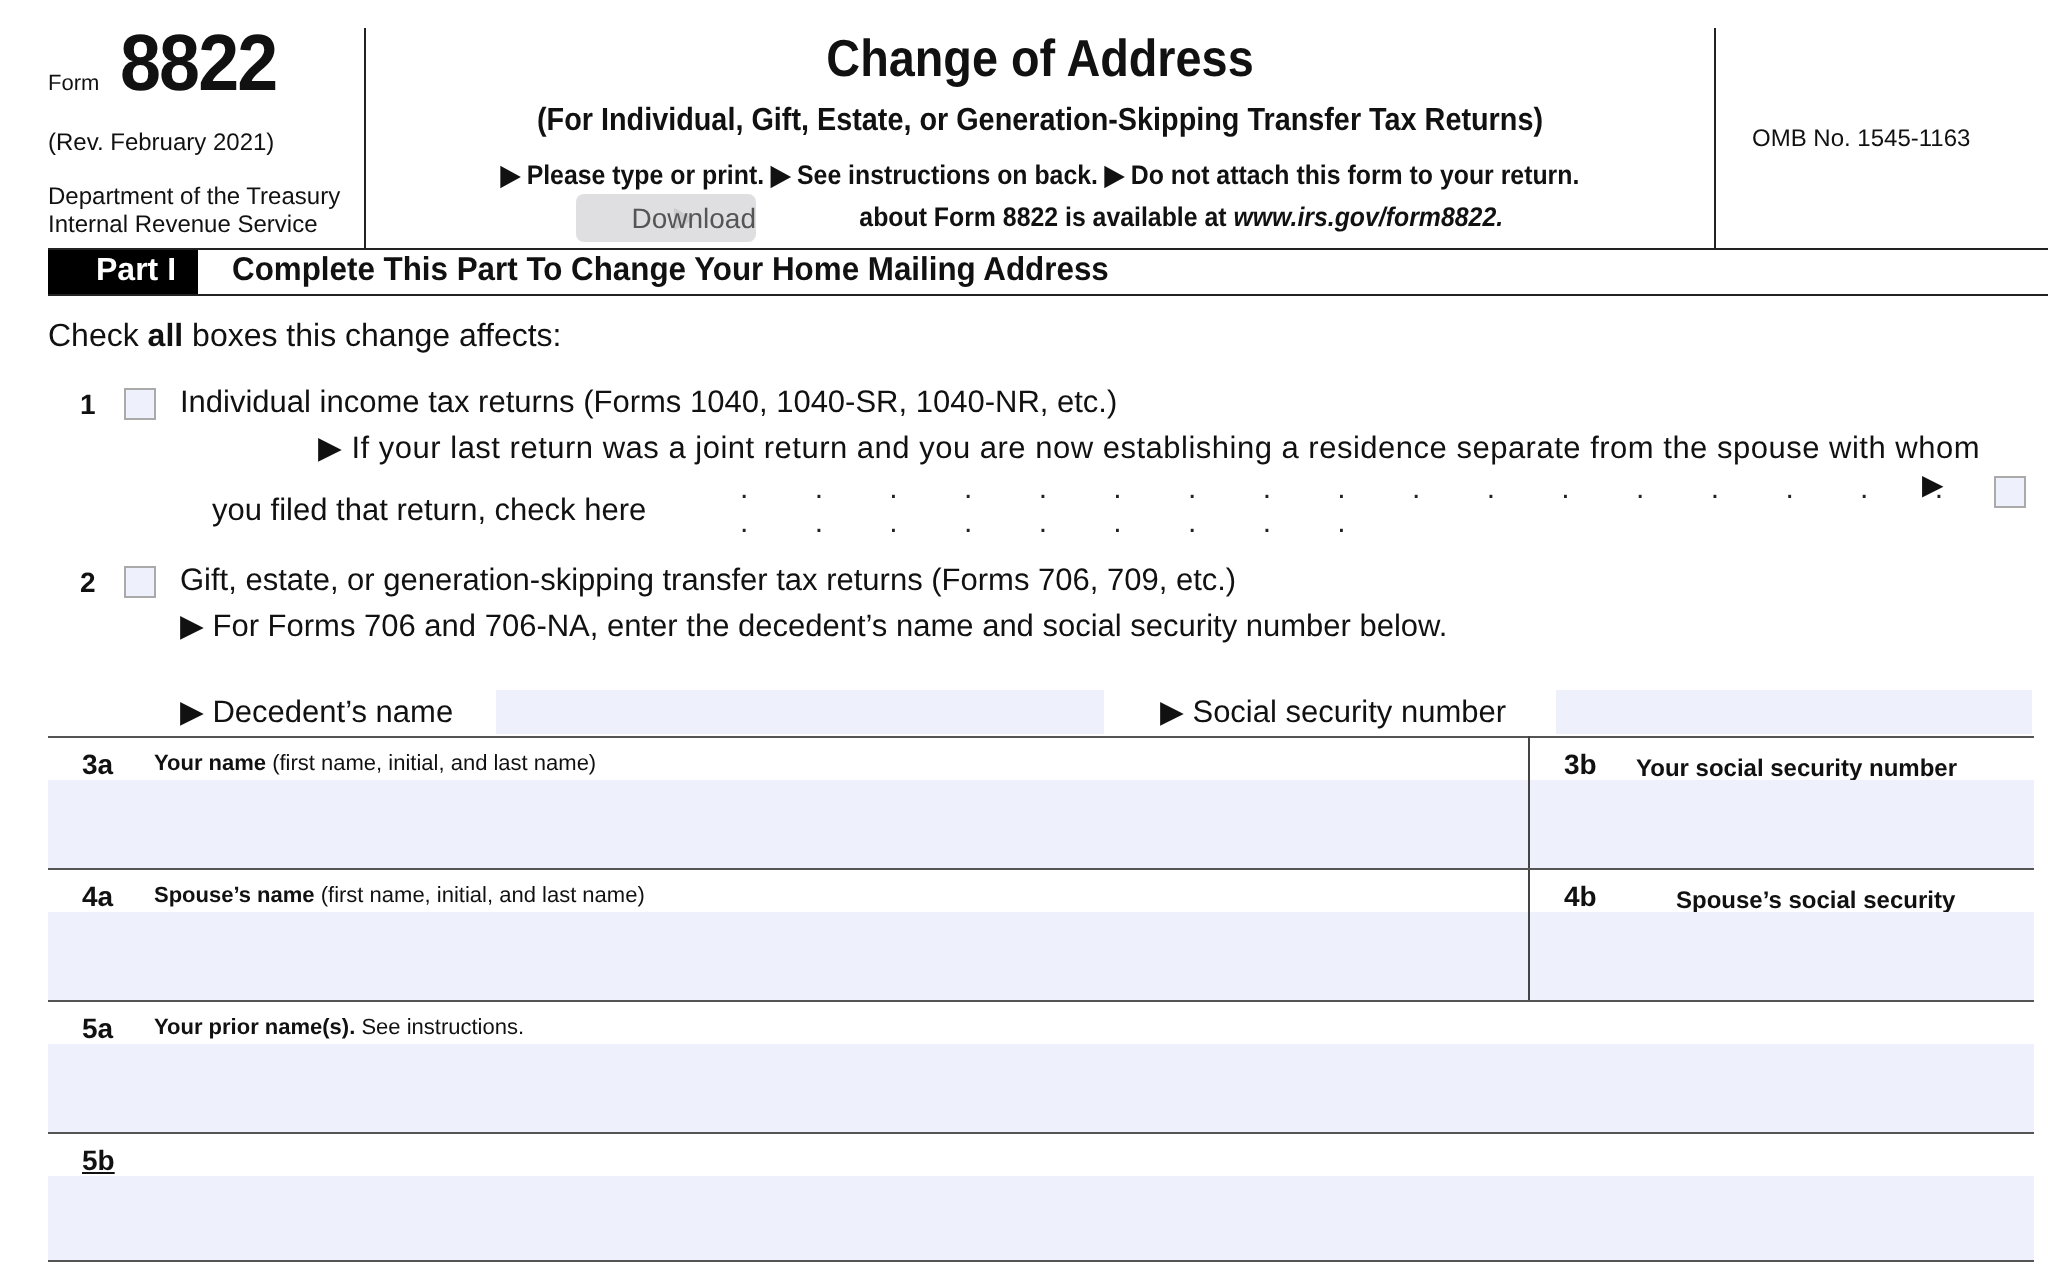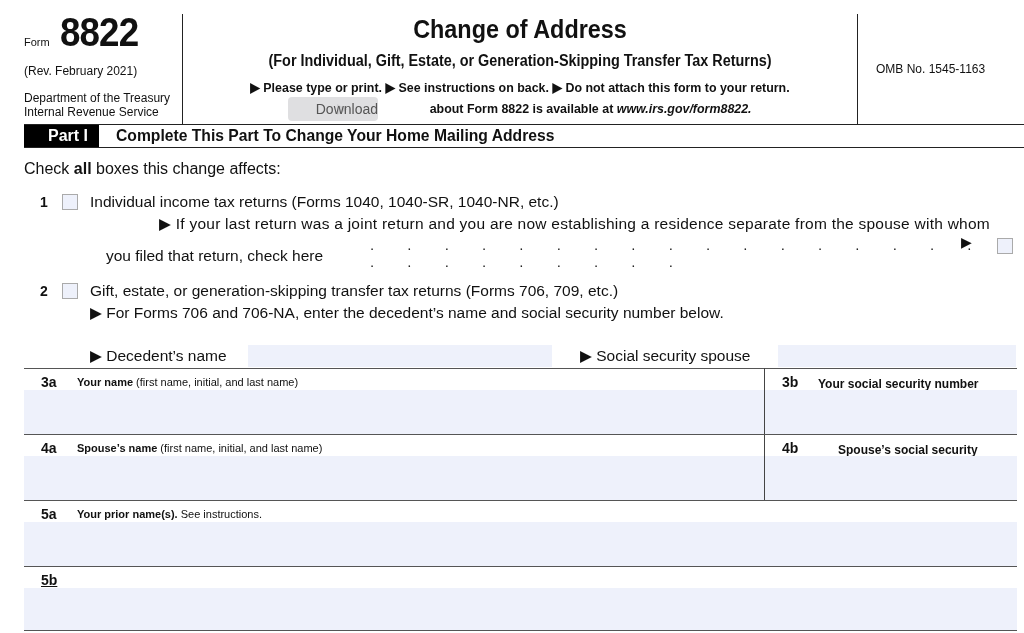--- a/index.html
+++ b/index.html
@@ -131,21 +131,21 @@
 <div class="abs arrow-end">▶</div>
 <div class="abs checkbox cb1b"></div>
 
 <div class="abs num row2-num">2</div>
 <div class="abs checkbox cb2"></div>
 <div class="abs body-text row2-text">Gift, estate, or generation-skipping transfer tax returns (Forms 706, 709, etc.)</div>
 <div class="abs body-text row2-sub">▶ For Forms 706 and 706-NA, enter the decedent’s name and social security number below.</div>
 
 <div class="abs body-text dec-label">▶ Decedent’s name</div>
 <input class="abs dec-field" value="" style="">
-<div class="abs body-text ssn-label">▶ Social security spouse</div>
+<div class="abs body-text ssn-label">▶ Social security number</div>
 <input class="abs ssn-field" value="" style="">
 
 <div class="abs rule r3-rule"></div>
 <div class="abs vdiv vd34"></div>
 
 <div class="abs lbl-num n3a">3a</div>
 <div class="abs lbl l3a"><b>Your name</b><span> (first name, initial, and last name)</span></div>
 <input class="abs field f3a" value="" style="">
 
 <div class="abs lbl-num n3b">3b</div>

